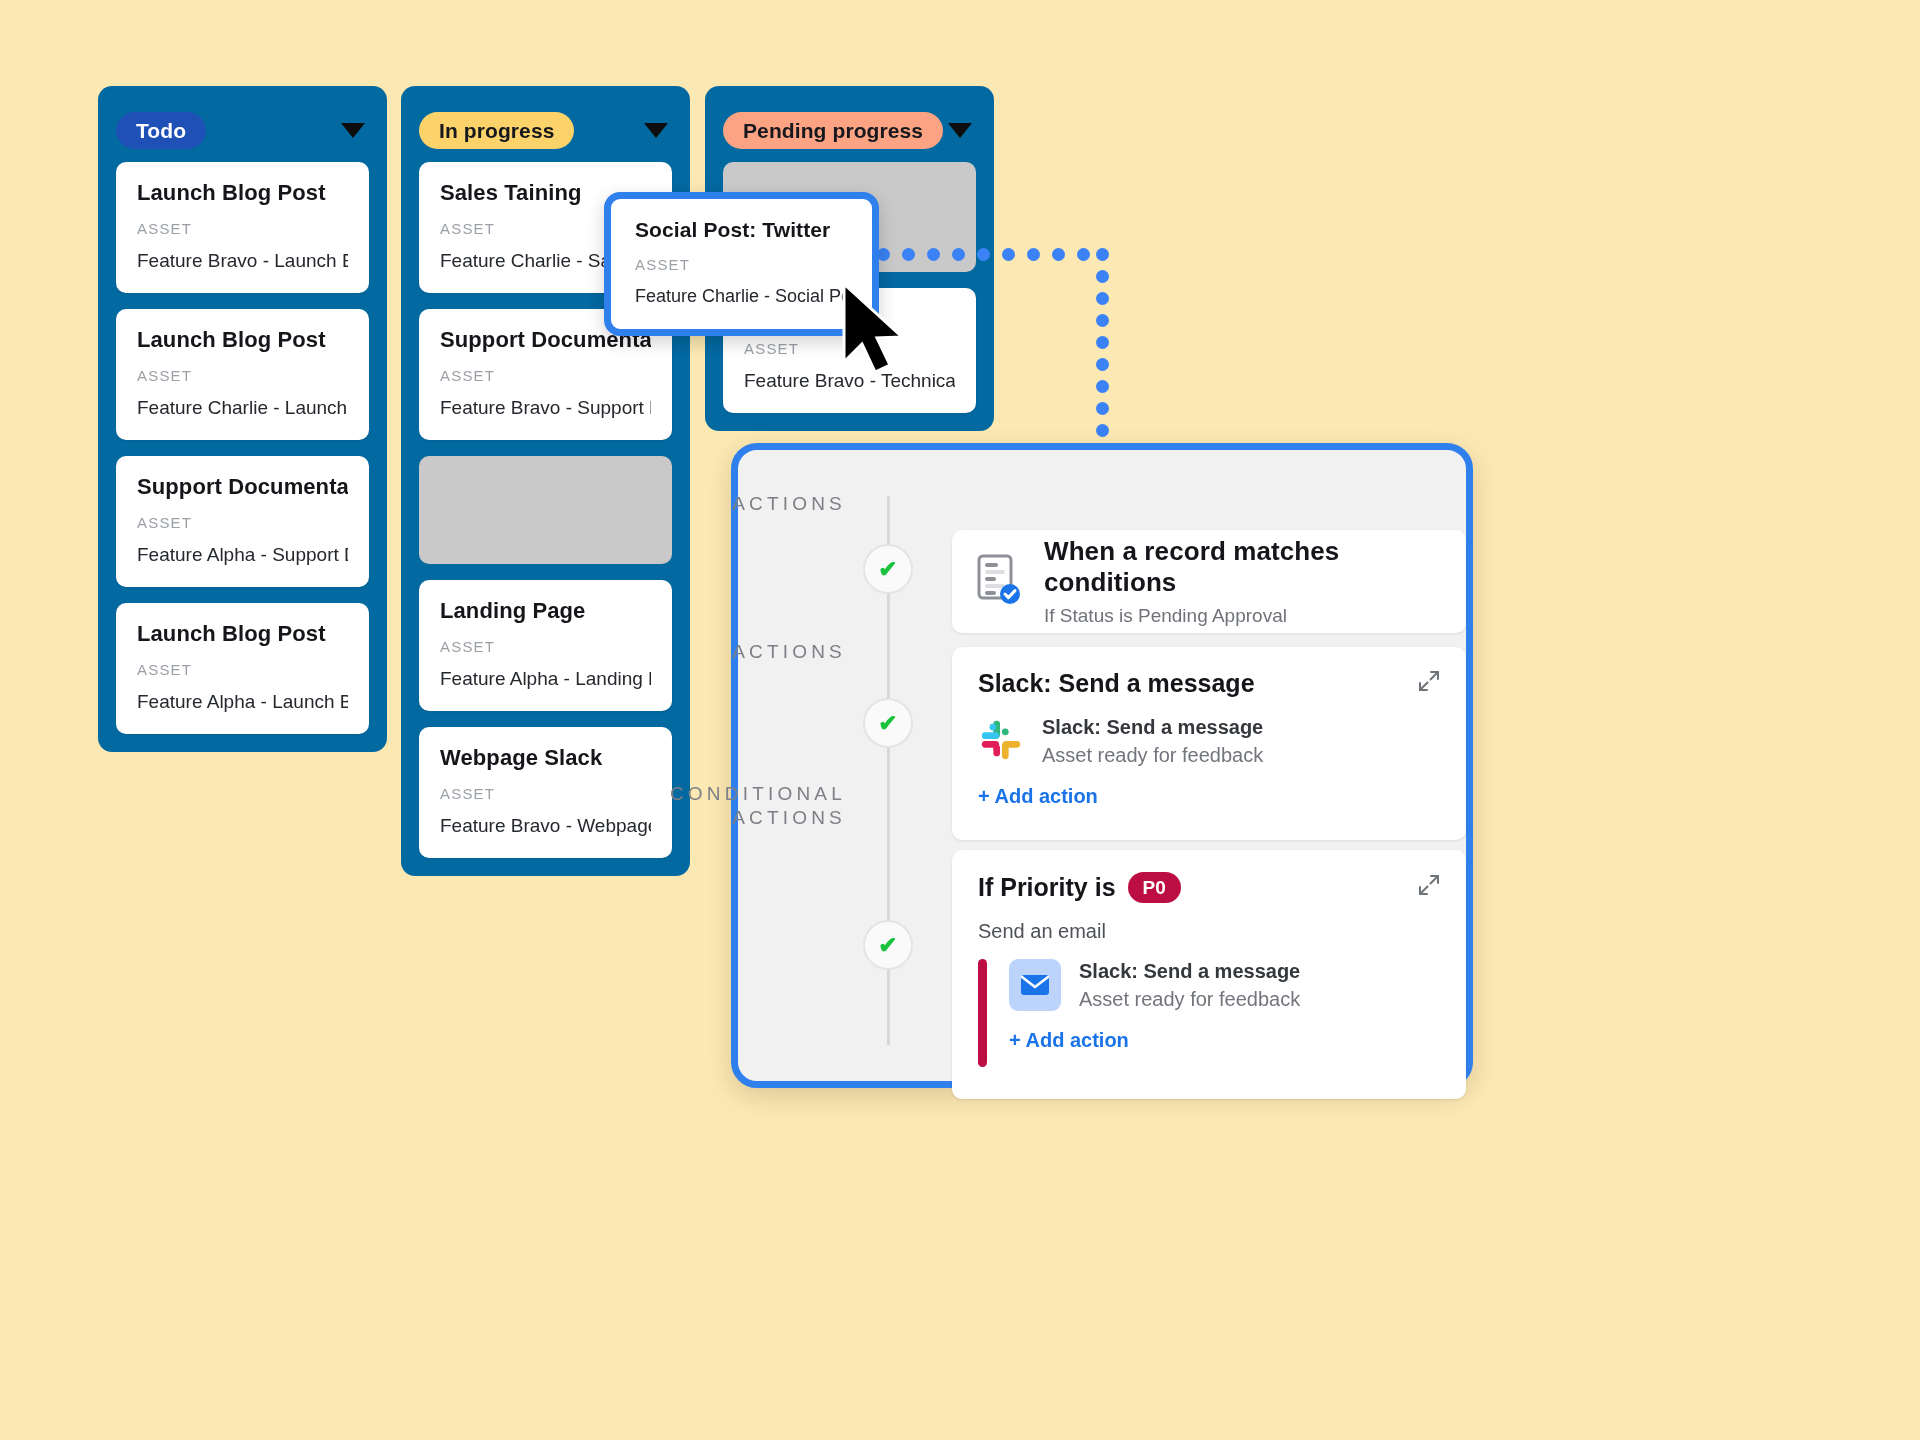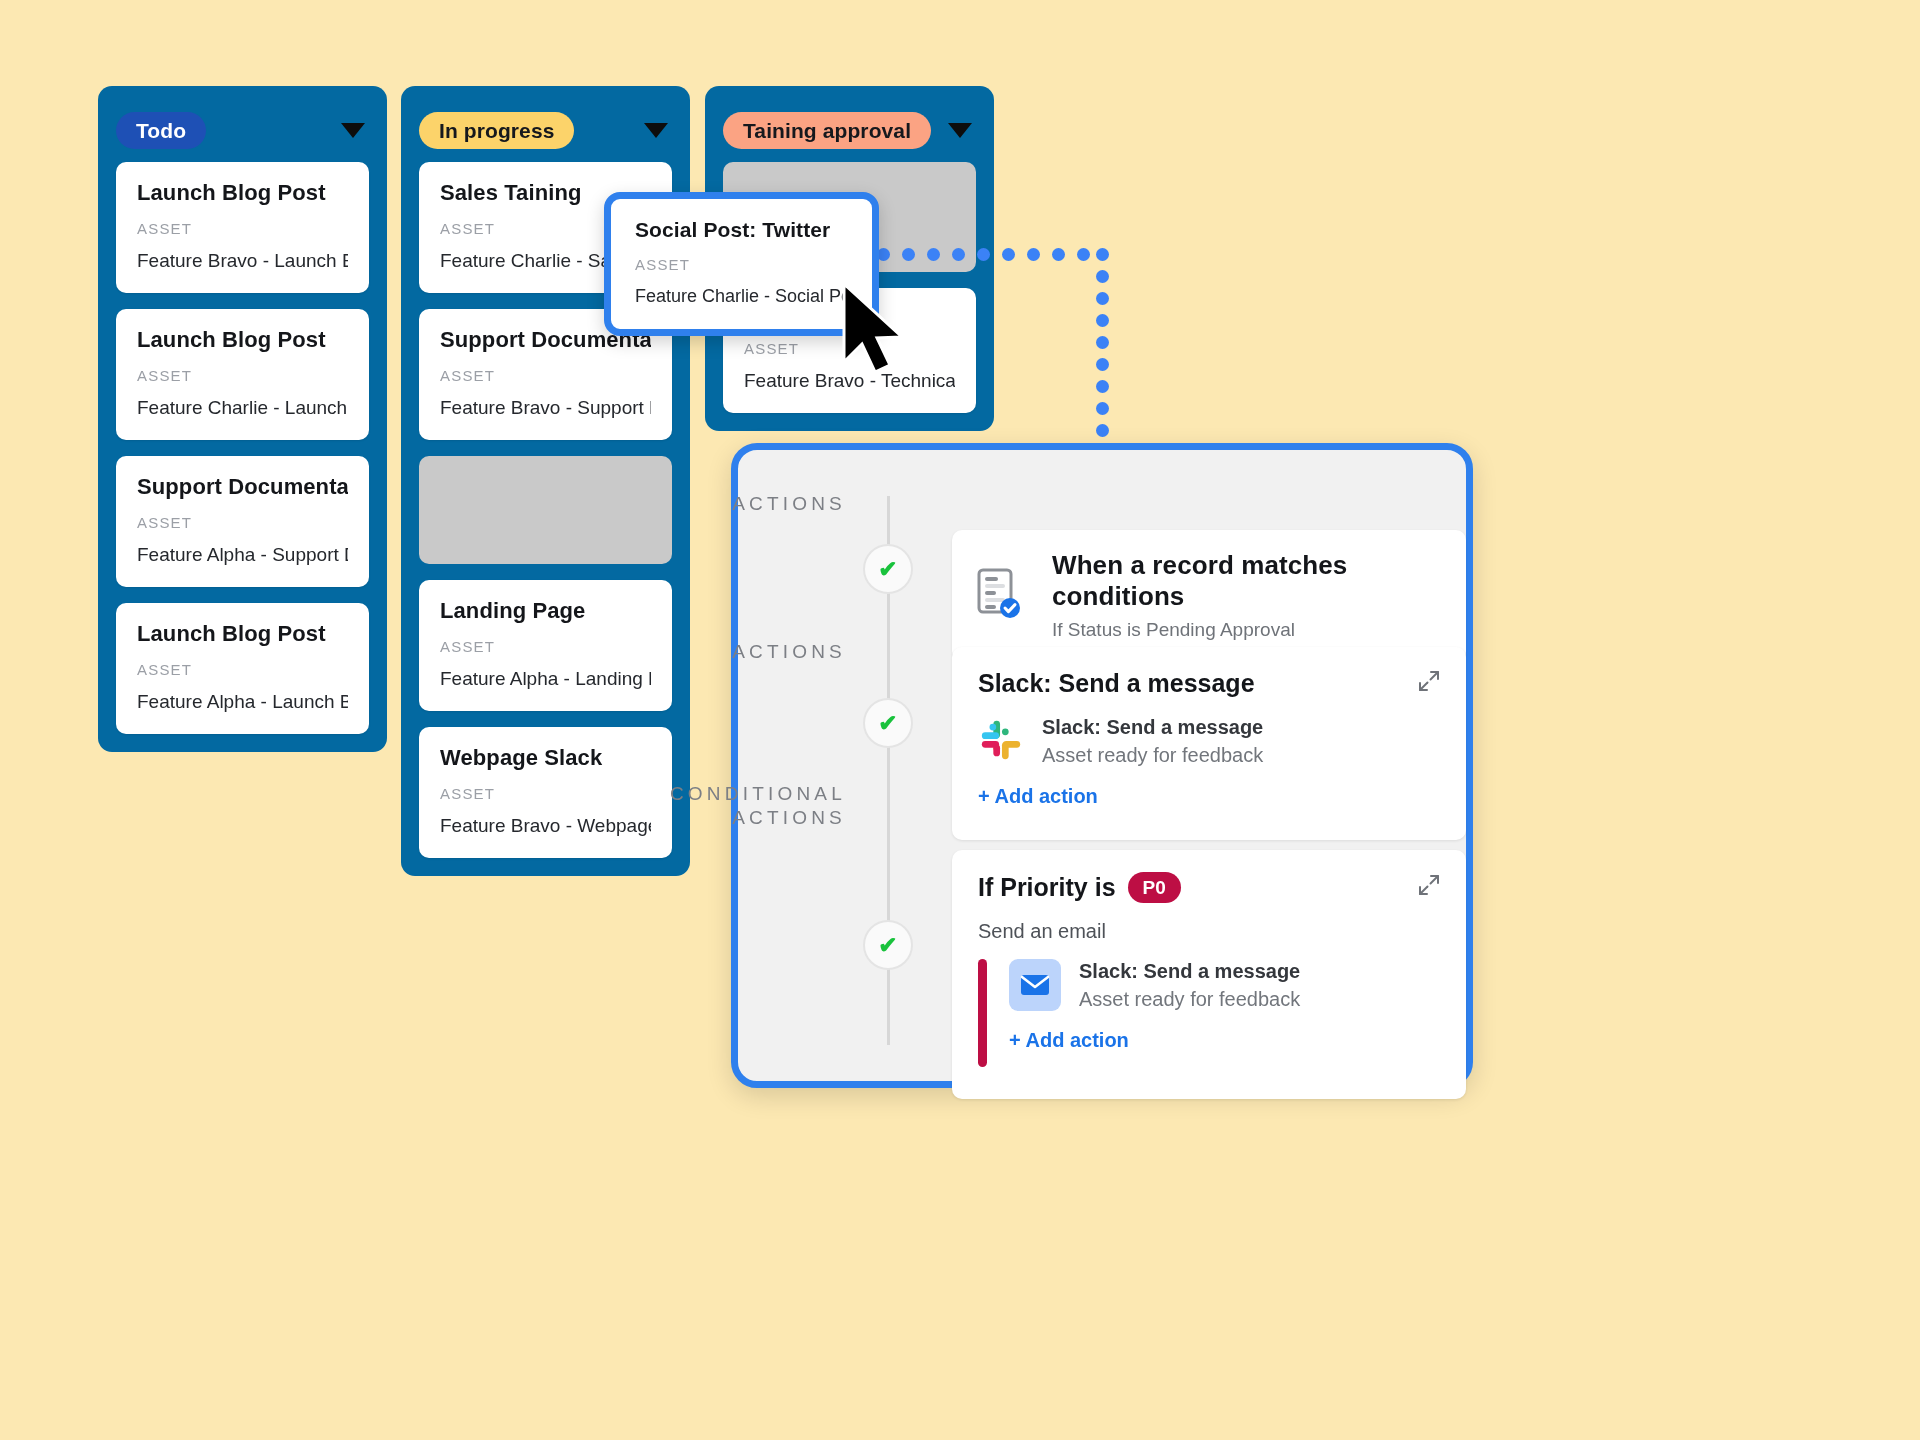--- a/index.html
+++ b/index.html
@@ -123,21 +123,21 @@
   }
 
   .step {
     position: absolute;
     left: 214px; right: 0;
     background: #ffffff;
     border-radius: 10px;
     box-shadow: 0 1px 3px rgba(0,0,0,.09);
   }
 
-  .trigger-step { padding: 20px 24px; display: flex; align-items: center; gap: 30px; }
+  .trigger-step { padding: 6px 24px; display: flex; align-items: center; gap: 22px; }
   .trig-texts .t1 { font-size: 26px; font-weight: 700; color: #14161a; letter-spacing:.1px; }
   .trig-texts .t2 { font-size: 19px; color: #6f7379; margin-top: 7px; }
 
   .act-step { padding: 22px 26px 32px 26px; }
   .act-head {
     font-size: 25px; font-weight: 700; color: #14161a;
     display: flex; align-items: center; justify-content: space-between;
   }
   .act-row { display: flex; align-items: center; gap: 18px; margin-top: 18px; }
   .act-row .r1 { font-size: 20px; font-weight: 700; color: #34373c; }
@@ -217,21 +217,21 @@
     </div>
     <div class="card">
       <div class="card-title">Webpage Slack</div>
       <div class="card-kind">ASSET</div>
       <div class="card-sub">Feature Bravo - Webpage Launch</div>
     </div>
   </div>
 
   <div class="column" style="left:705px; top:86px; width:289px;">
     <div class="col-head">
-      <span class="badge badge-pend">Taining approval</span>
+      <span class="badge badge-pend">Pending progress</span>
       <span class="caret"></span>
     </div>
     <div class="card card-ghost" style="height:110px;"></div>
     <div class="card" style="padding-top:52px;">
       <div class="card-kind" style="margin-top:0;">ASSET</div>
       <div class="card-sub">Feature Bravo - Technical Demo</div>
     </div>
   </div>
 
 

